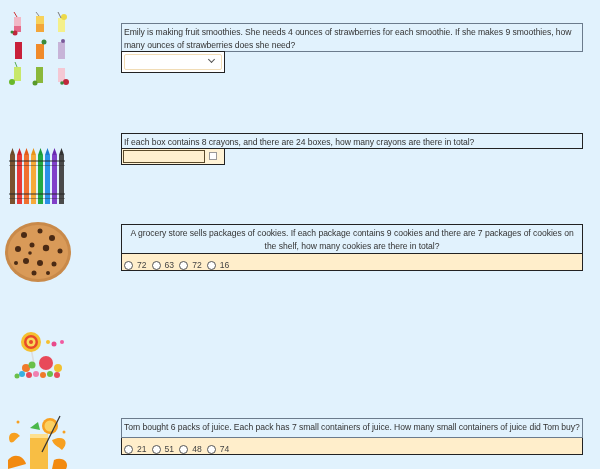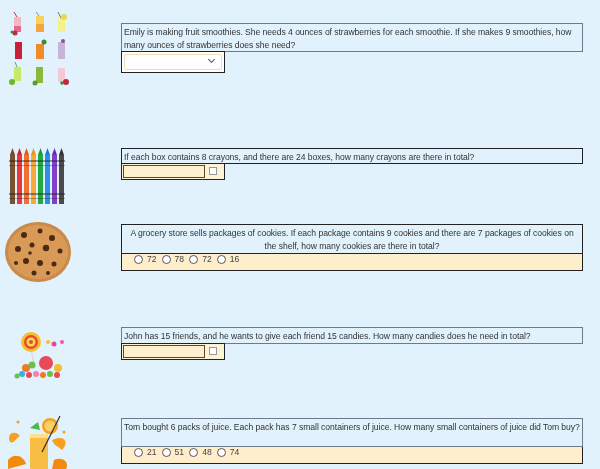--- a/index.html
+++ b/index.html
@@ -89,22 +89,22 @@
       background: #fff;
       box-sizing: border-box;
     }
     .options {
       height: 17px;
       border: 1px solid #222;
       border-top: none;
       background: #ffeecb;
       box-sizing: border-box;
       display: flex;
-      align-items: flex-start;
-      padding-left: 12px;
+      align-items: flex-end;
+      padding-left: 2px;
       font-size: 8.6px;
       color: #444;
     }
     .opt { display: inline-flex; align-items: center; margin-right: 5px; }
     .radio {
       width: 9px; height: 9px;
       border: 1px solid #555;
       border-radius: 50%;
       background: #fff;
       box-sizing: border-box;
@@ -175,21 +175,21 @@
         <rect x="43" y="7" width="5" height="49" fill="#8040c8"></rect>
       <polygon points="50,7 52.5,0 55,7" fill="#333"></polygon>
         <rect x="50" y="7" width="5" height="49" fill="#4a4a4a"></rect>
     </g>
     <rect x="0" y="12" width="56" height="2" fill="#222" opacity="0.45"></rect>
     <rect x="0" y="17" width="56" height="1" fill="#222" opacity="0.35"></rect>
     <rect x="0" y="45" width="56" height="2" fill="#222" opacity="0.45"></rect>
     <rect x="0" y="50" width="56" height="1" fill="#222" opacity="0.35"></rect>
   </svg>
 
-  <div class="qbox" style="top:133px;margin-top:15px;">
+  <div class="qbox" style="top:133px;">
     <div class="qtext dark" style="height:16px;">If each box contains 8 crayons, and there are 24 boxes, how many crayons are there in total?</div>
     <div class="input-row">
       <input class="text-input" type="text" value="" style="">
       <span class="check"></span>
     </div>
   </div>
 
   <svg class="pic" style="left:4px;top:221px;" width="68" height="62" viewBox="0 0 68 62">
     <ellipse cx="34" cy="31" rx="33" ry="30" fill="#c98a4a"></ellipse>
     <ellipse cx="34" cy="31" rx="30" ry="27" fill="#d99a58"></ellipse>
@@ -213,21 +213,21 @@
 
   <div class="qbox" style="top:224px;">
     <div class="qtext dark" style="height:30px;text-align:center;">A grocery store sells packages of cookies. If each package contains 9 cookies and there are 7 packages of cookies on the shelf, how many cookies are there in total?</div>
     <div class="options">
       <label class="opt">
           <span class="radio"></span>
           <span>72</span>
         </label>
       <label class="opt">
           <span class="radio"></span>
-          <span>78</span>
+          <span>63</span>
         </label>
       <label class="opt">
           <span class="radio"></span>
           <span>72</span>
         </label>
       <label class="opt">
           <span class="radio"></span>
           <span>16</span>
         </label>
     </div>
@@ -248,45 +248,38 @@
     <circle cx="46" cy="38" r="4" fill="#f0c030"></circle>
     <circle cx="10" cy="44" r="3" fill="#3ab0e0"></circle>
       <circle cx="17" cy="45" r="3" fill="#e84a5a"></circle>
     <circle cx="24" cy="44" r="3" fill="#f080b0"></circle>
       <circle cx="31" cy="45" r="3" fill="#f07a2a"></circle>
     <circle cx="38" cy="44" r="3" fill="#6ac04a"></circle>
       <circle cx="45" cy="45" r="3" fill="#e84a5a"></circle>
     <circle cx="5" cy="46" r="2.5" fill="#6ac04a"></circle>
   </svg>
 
-  <div class="qbox" style="top:327px;">
-    <div class="qtext" style="height:17px;">John has 15 friends, and he wants to give each friend 15 candies. How many candies does he need in total?</div>
-    <div class="input-row">
-      <input class="text-input" type="text" value="" style="">
-      <span class="check"></span>
-    </div>
-  </div>
 
   <svg class="pic" style="left:4px;top:412px;" width="72" height="57" viewBox="0 0 72 57">
     <path d="M6,30 C2,20 12,18 16,24 C12,26 10,32 6,30 Z" fill="#f7a020"></path>
     <path d="M48,28 C60,22 66,30 58,38 C54,34 50,34 48,28 Z" fill="#f7a020"></path>
     <path d="M4,48 C10,40 20,44 22,52 L4,57 Z" fill="#f28a10"></path>
     <path d="M50,48 C58,44 66,50 62,57 L48,57 Z" fill="#f28a10"></path>
     <rect x="26" y="22" width="18" height="35" fill="#fbb830" opacity="0.9"></rect>
     <rect x="26" y="22" width="18" height="4" fill="#fde090"></rect>
     <circle cx="46" cy="14" r="8" fill="#f7a020"></circle>
       <circle cx="46" cy="14" r="5.5" fill="#fcd060"></circle>
     <line x1="38" y1="40" x2="56" y2="4" stroke="#333" stroke-width="1.2"></line>
     <polygon points="26,16 34,10 36,18" fill="#4ab84a"></polygon>
     <circle cx="14" cy="10" r="1.5" fill="#f7a020"></circle>
       <circle cx="60" cy="20" r="1.5" fill="#f7a020"></circle>
   </svg>
 
   <div class="qbox" style="top:418px;">
-    <div class="qtext" style="height:29px;">Tom bought 6 packs of juice. Each pack has 7 small containers of juice. How many small containers of juice did Tom buy?</div>
+    <div class="qtext" style="height:20px;">Tom bought 6 packs of juice. Each pack has 7 small containers of juice. How many small containers of juice did Tom buy?</div>
     <div class="options">
       <label class="opt">
           <span class="radio"></span>
           <span>21</span>
         </label>
       <label class="opt">
           <span class="radio"></span>
           <span>51</span>
         </label>
       <label class="opt">

